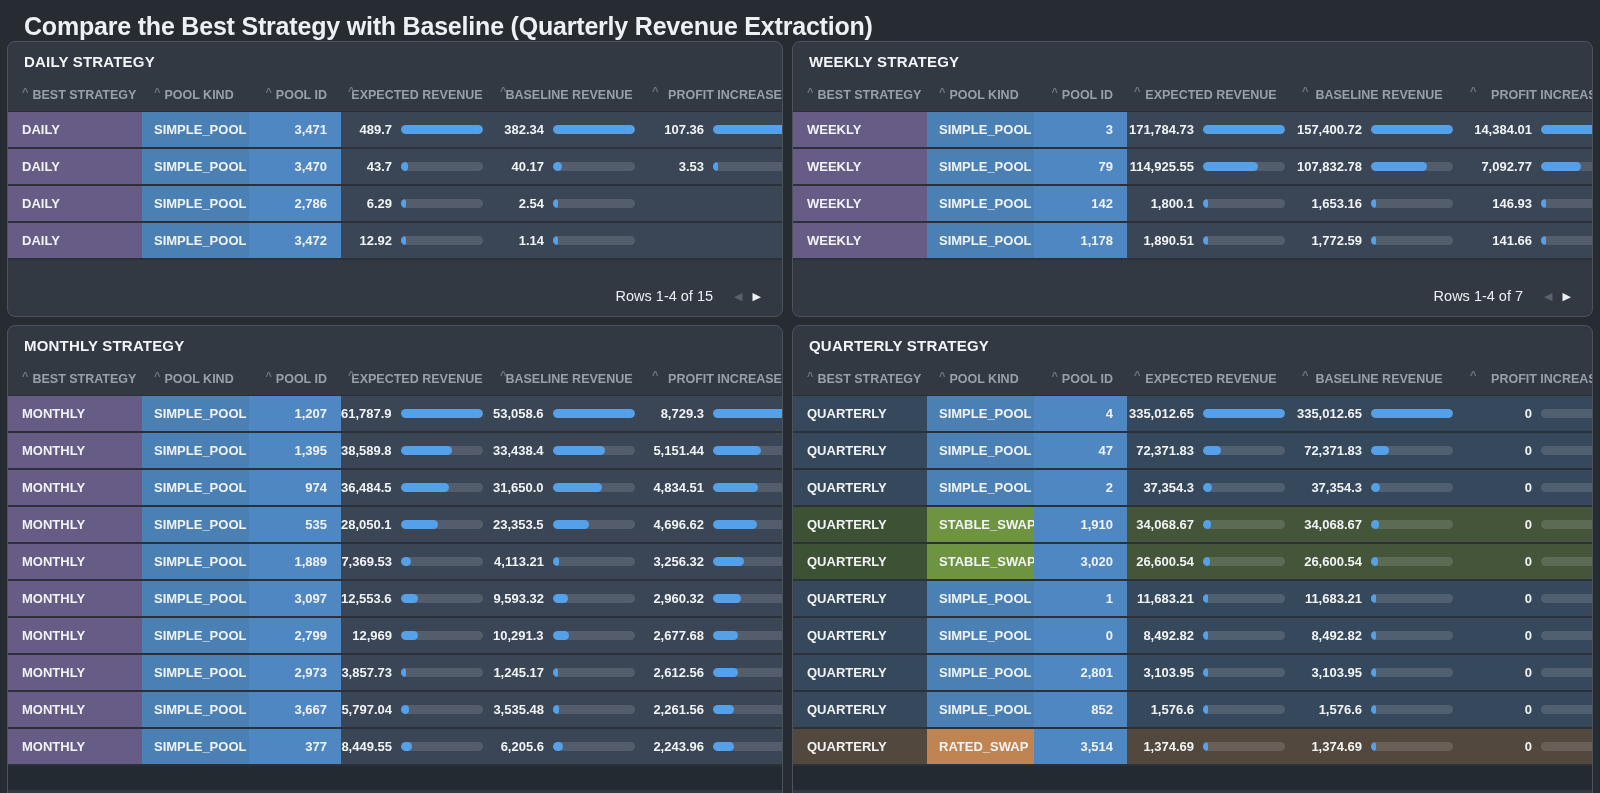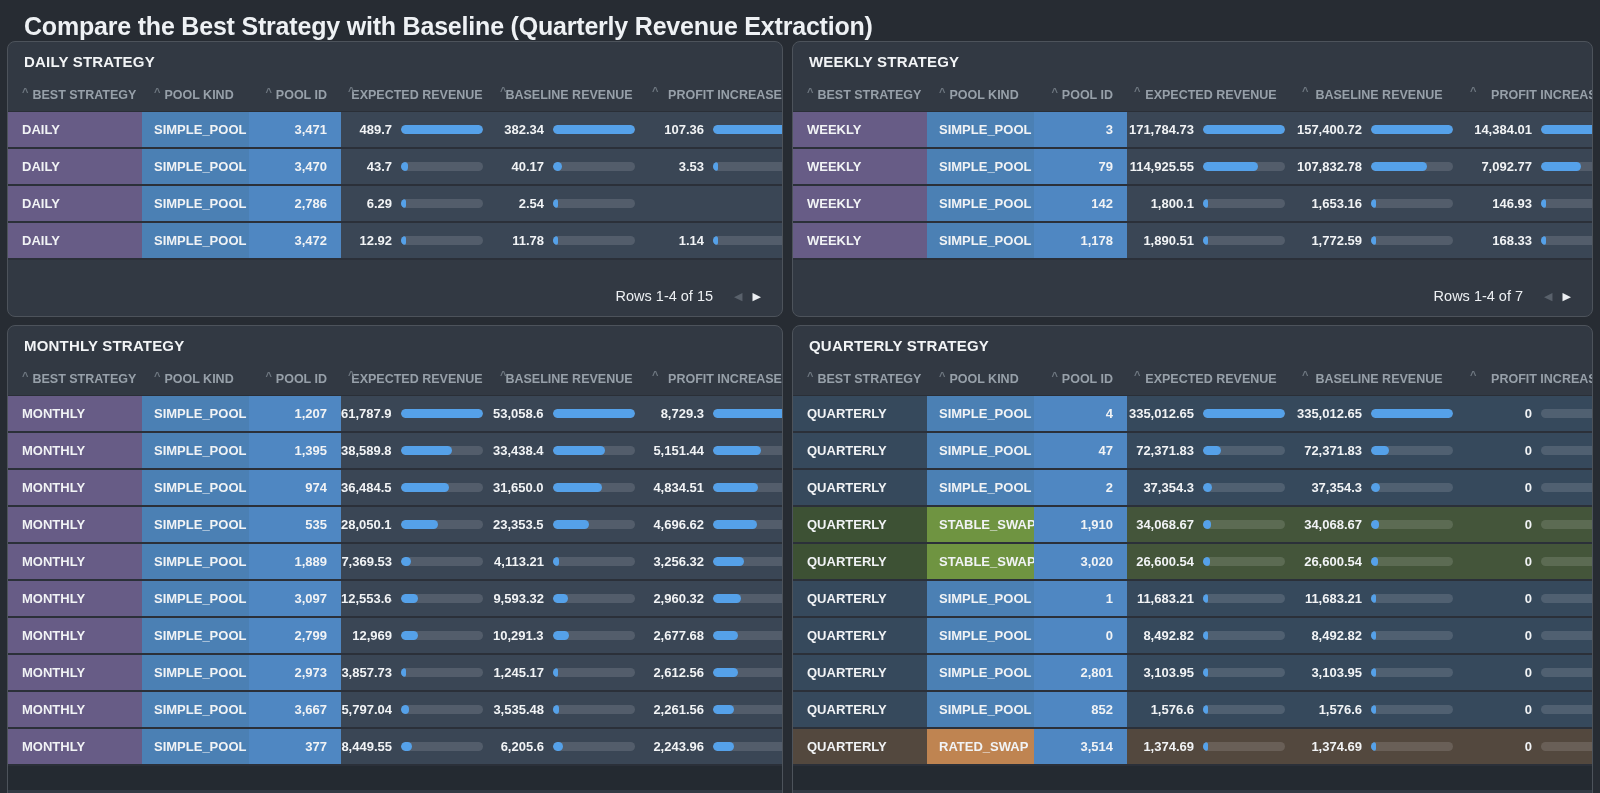--- a/index.html
+++ b/index.html
@@ -231,26 +231,20 @@
             <div class="td td-strategy">DAILY</div>
             <div class="td td-kind">SIMPLE_POOL</div>
             <div class="td td-id">3,472</div>
             <div class="td td-bar">
               <span class="num">12.92</span>
               <span class="track">
                 <span class="fill" style="width:5.0px"></span>
               </span>
             </div>
             <div class="td td-bar">
-              <span class="num">11.78</span>
-              <span class="track">
-                <span class="fill" style="width:5.0px"></span>
-              </span>
-            </div>
-            <div class="td td-bar">
               <span class="num">1.14</span>
               <span class="track">
                 <span class="fill" style="width:5.0px"></span>
               </span>
             </div>
           </div>
         </div>
         <div class="tfoot">
           <span class="rows-label">Rows 1-4 of 15</span>
           <span class="pg prev">◀</span>
@@ -365,21 +359,21 @@
                 <span class="fill" style="width:5.0px"></span>
               </span>
             </div>
             <div class="td td-bar">
               <span class="num">1,772.59</span>
               <span class="track">
                 <span class="fill" style="width:5.0px"></span>
               </span>
             </div>
             <div class="td td-bar">
-              <span class="num">168.33</span>
+              <span class="num">141.66</span>
               <span class="track">
                 <span class="fill" style="width:5.0px"></span>
               </span>
             </div>
           </div>
         </div>
         <div class="tfoot">
           <span class="rows-label">Rows 1-4 of 7</span>
           <span class="pg prev">◀</span>
           <span class="pg next">▶</span>

